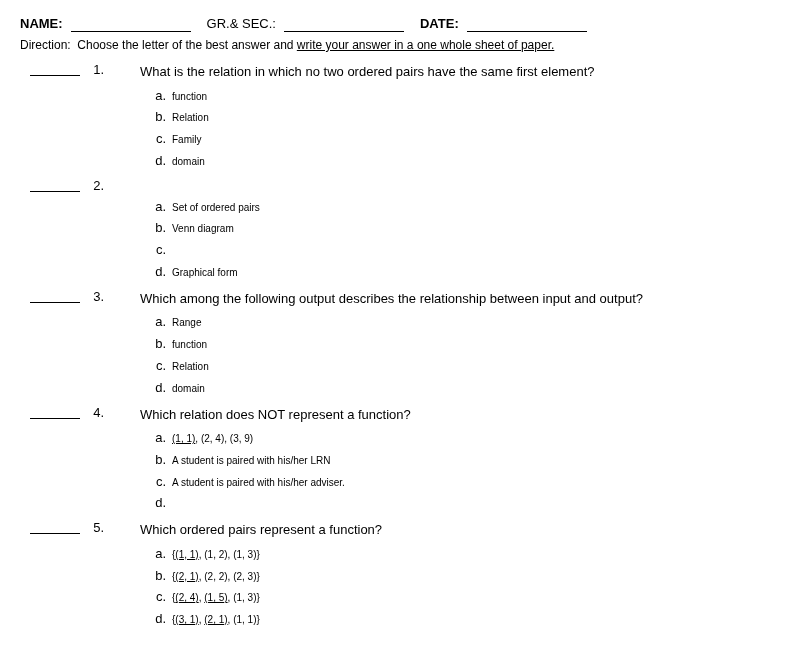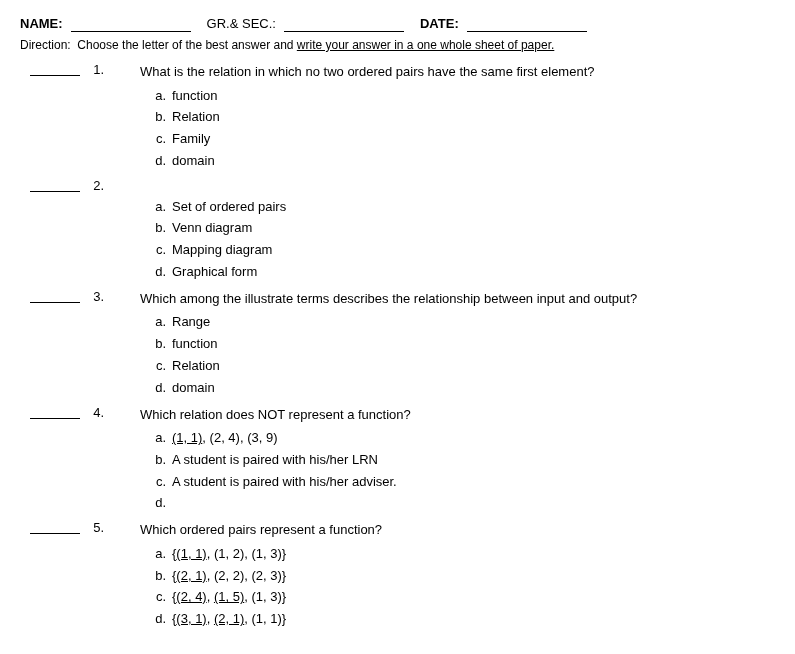--- a/index.html
+++ b/index.html
@@ -83,21 +83,21 @@
       margin-bottom: 1px;
       line-height: 1.6;
     }
     .opt-letter {
       min-width: 26px;
       text-align: right;
       margin-right: 6px;
       font-size: 13px;
     }
     .opt-text {
-      font-size: 13px;
+      font-size: 10px;
     }
     .opt-text u { text-decoration: underline; }
   </style>
 </head>
 <body>
 
 <div class="header-line">
   <span class="label">NAME:</span>
   <span class="underline-field name-field">&nbsp;</span>
   <span class="label gr-label">GR.&amp; SEC.:</span>
@@ -148,34 +148,33 @@
     <div class="option-row">
       <span class="opt-letter">a.</span>
       <span class="opt-text">Set of ordered pairs</span>
     </div>
     <div class="option-row">
       <span class="opt-letter">b.</span>
       <span class="opt-text">Venn diagram</span>
     </div>
     <div class="option-row">
       <span class="opt-letter">c.</span>
-      <span class="opt-text">Mapping diagram</span>
     </div>
     <div class="option-row">
       <span class="opt-letter">d.</span>
       <span class="opt-text">Graphical form</span>
     </div>
   </div>
 
   <div class="question-block">
     <div class="q-number-col">
       <span class="q-blank"></span>
       <span class="q-num">3.</span>
     </div>
-    <div class="q-text">Which among the illustrate terms describes the relationship between input and output?</div>
+    <div class="q-text">Which among the following output describes the relationship between input and output?</div>
   </div>
   <div class="options">
     <div class="option-row">
       <span class="opt-letter">a.</span>
       <span class="opt-text">Range</span>
     </div>
     <div class="option-row">
       <span class="opt-letter">b.</span>
       <span class="opt-text">function</span>
     </div>

